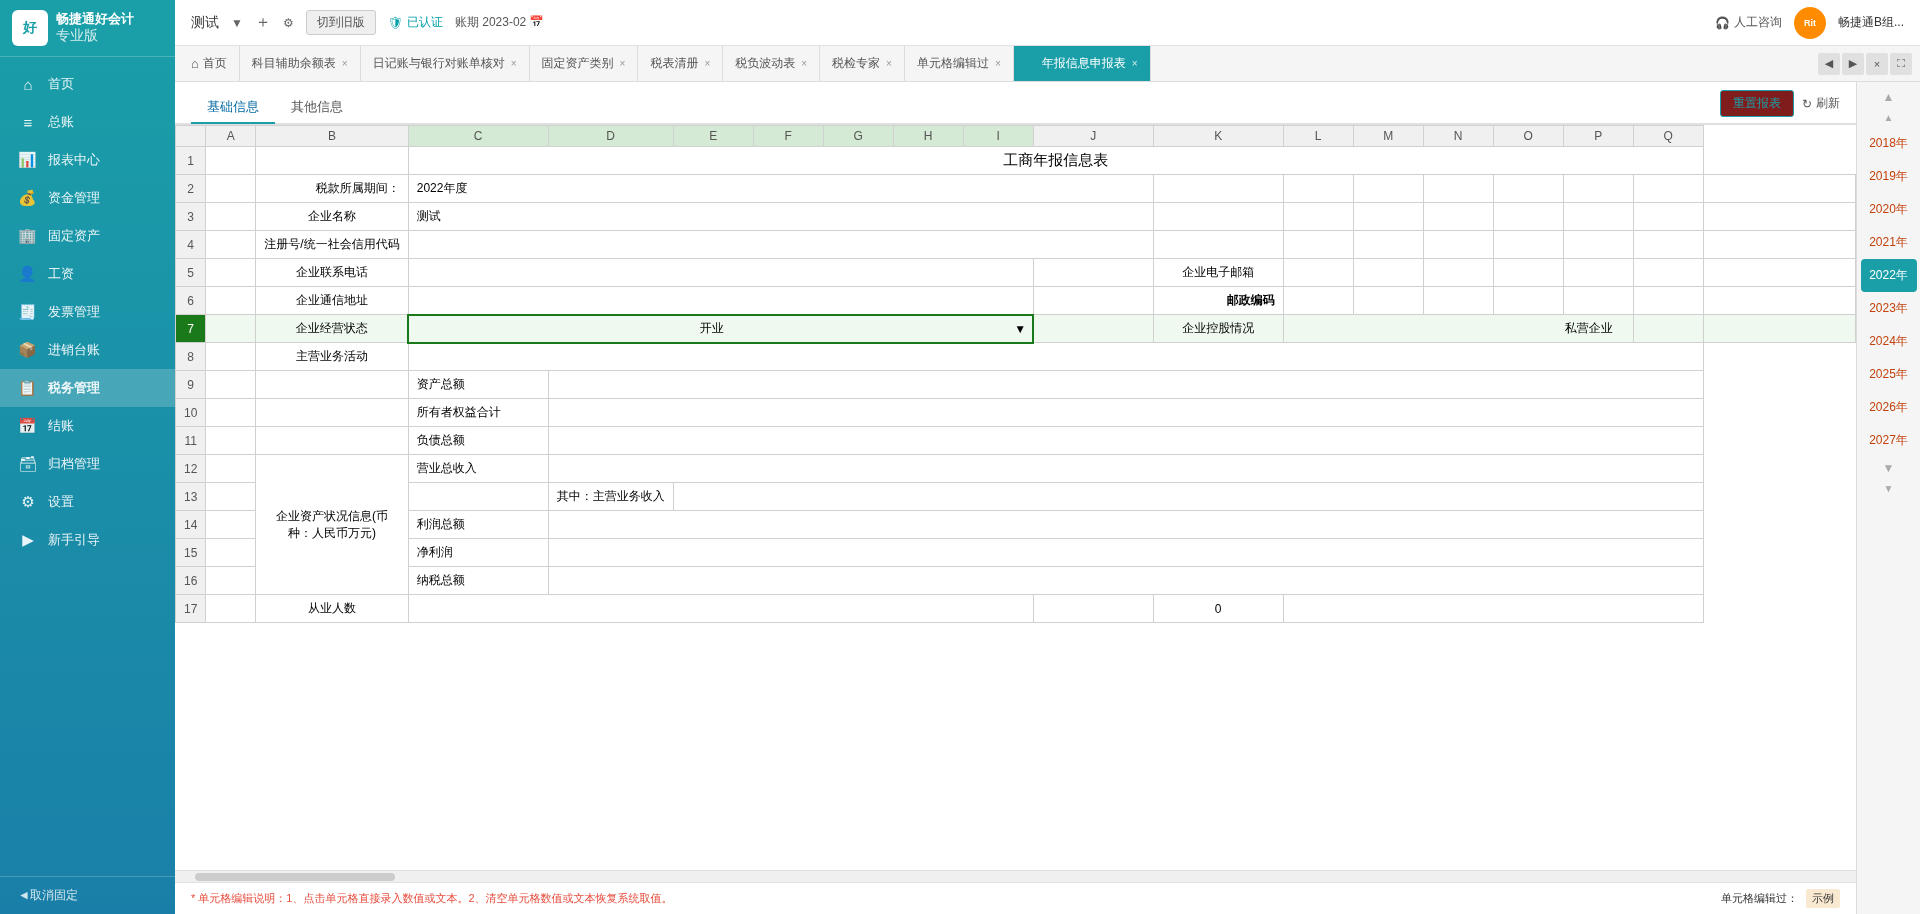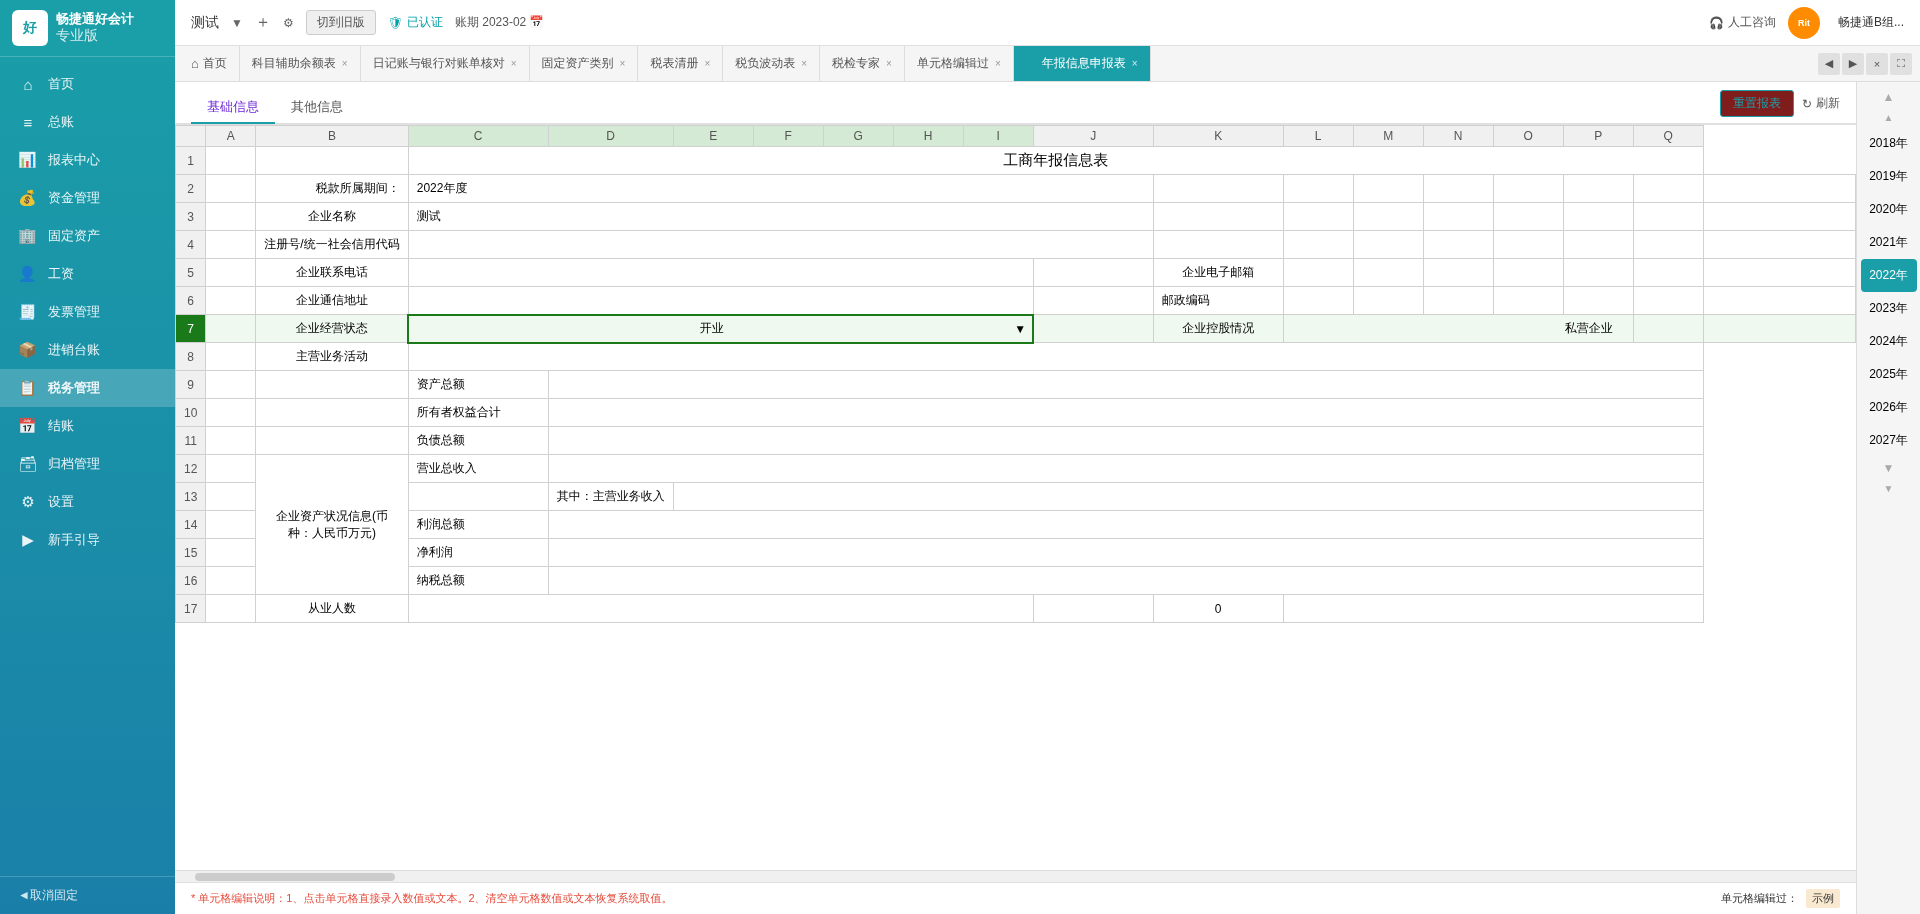--- a/index.html
+++ b/index.html
@@ -80,21 +80,21 @@
       display: flex; align-items: center; gap: 4px;
       font-size: 12px;
     }
     .topbar-period { color: #555; font-size: 12px; }
     .topbar-spacer { flex: 1; }
     .topbar-service {
       display: flex; align-items: center; gap: 4px;
       color: #555; font-size: 12px; cursor: pointer;
     }
     .topbar-user {
-      display: flex; align-items: center; gap: 18px;
+      display: flex; align-items: center; gap: 12px;
       cursor: pointer;
     }
     .user-avatar {
       width: 32px; height: 32px;
       background: #ff8c00;
       border-radius: 50%;
       display: flex; align-items: center; justify-content: center;
       color: white; font-size: 10px; font-weight: bold;
     }
     .user-name { font-size: 12px; color: #333; }
@@ -167,21 +167,21 @@
     }
     .sub-tab {
       padding: 6px 16px;
       font-size: 13px;
       cursor: pointer;
       color: #555;
       border-bottom: 2px solid transparent;
       margin-bottom: -2px;
     }
     .sub-tab.active {
-      color: #6d28d9;
+      color: #0369a1;
       border-bottom: 2px solid #1a9fa8;
       font-weight: 500;
     }
     .sub-tab-actions {
       margin-left: auto;
       display: flex; align-items: center; gap: 8px;
       padding-bottom: 6px;
     }
     .reset-btn {
       border: 1px solid #1a9fa8;
@@ -261,21 +261,21 @@
       color: #aaa;
       cursor: pointer;
       padding: 4px;
       font-size: 12px;
     }
     .year-item {
       width: 56px;
       text-align: center;
       padding: 8px 4px;
       font-size: 12px;
-      color: #000000;
+      color: #c2410c;
       cursor: pointer;
       border-radius: 2px;
     }
     .year-item.active {
       background: #1a9fa8;
       color: white;
       border-radius: 4px;
     }
 
     
@@ -601,21 +601,21 @@
               <td></td>
               <td></td>
             </tr>
 
             <tr>
               <td class="row-header">6</td>
               <td></td>
               <td style="text-align:center;">企业通信地址</td>
               <td colspan="7"></td>
               <td></td>
-              <td style="text-align:left;">邮政编码</td>
+              <td style="text-align:right;font-weight:bold;">邮政编码</td>
               <td></td>
               <td></td>
               <td></td>
               <td></td>
               <td></td>
               <td></td>
               <td></td>
             </tr>
 
             <tr style="background:#f0f9f0;">

